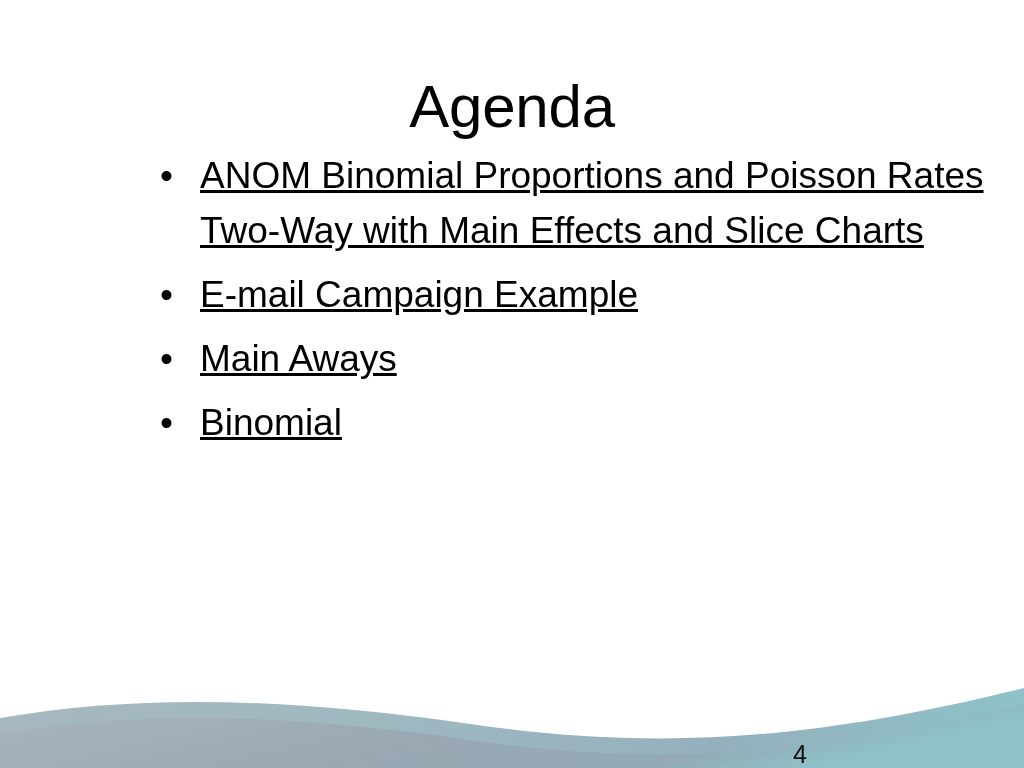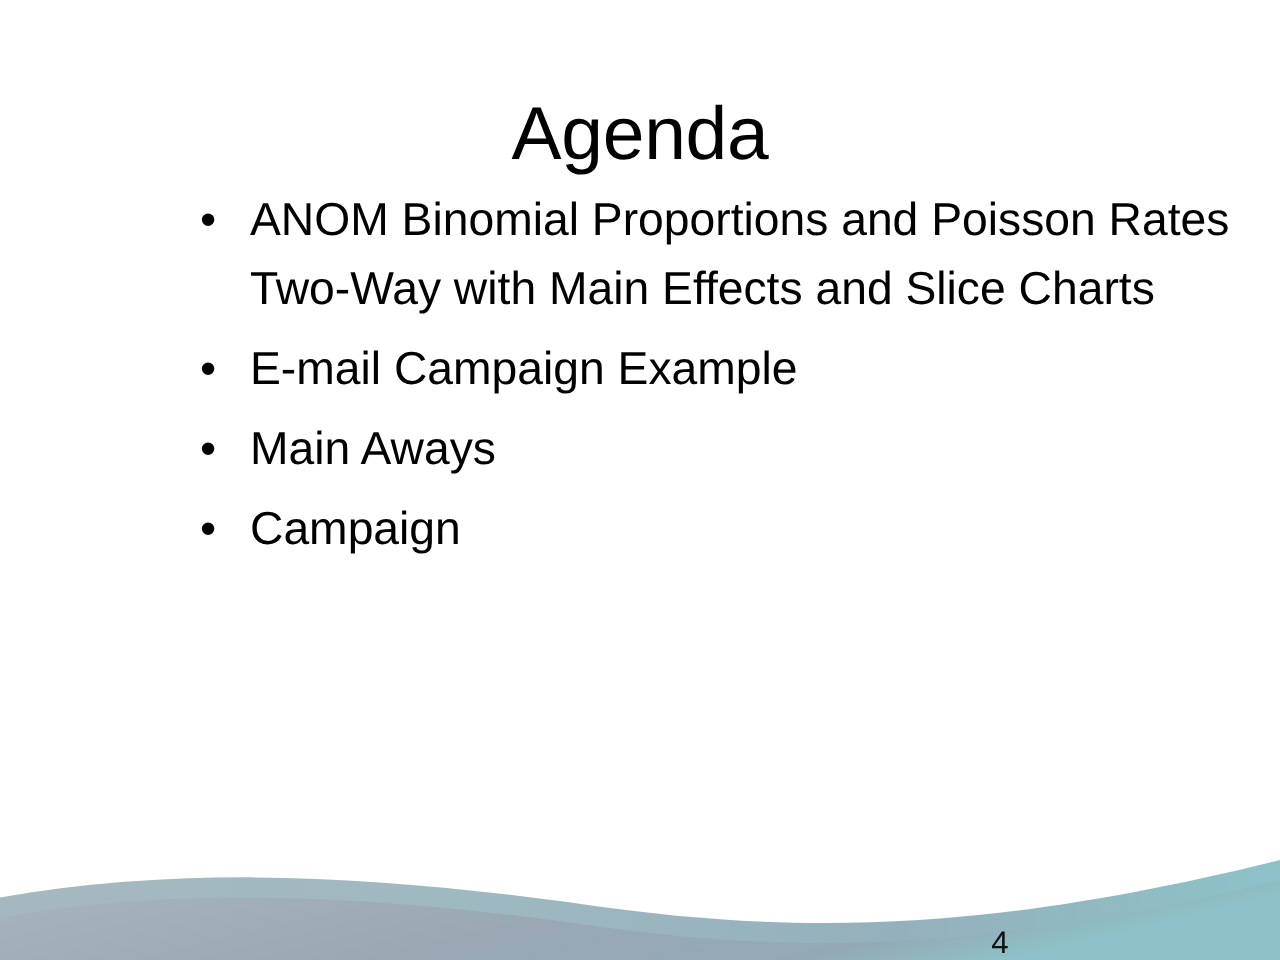--- a/index.html
+++ b/index.html
@@ -59,20 +59,21 @@
     top: 0;
     width: 22px;
     font-size: 37px;
     line-height: 55px;
     text-align: left;
     color: #000000;
   }
 
   .bullet-text {
     display: block;
+    text-decoration: underline;
   }
 
   
   .footer-wave {
     position: absolute;
     left: 0;
     bottom: 0;
     width: 1024px;
     height: 110px;
     pointer-events: none;
@@ -108,21 +109,21 @@
       <span class="bullet-text">E-mail Campaign Example</span>
     </li>
 
     <li class="bullet-item">
       <span class="bullet-marker">•</span>
       <span class="bullet-text">Main Aways</span>
     </li>
 
     <li class="bullet-item">
       <span class="bullet-marker">•</span>
-      <span class="bullet-text">Campaign</span>
+      <span class="bullet-text">Binomial</span>
     </li>
 
   </ul>
 
   <svg class="footer-wave" viewBox="0 0 1024 110" preserveAspectRatio="none" xmlns="http://www.w3.org/2000/svg">
     <defs>
       <linearGradient id="bandGrad" x1="0" y1="0" x2="1" y2="0">
         <stop offset="0%" stop-color="#a6b7bf"></stop>
         <stop offset="35%" stop-color="#9fb9c1"></stop>
         <stop offset="70%" stop-color="#94b0bc"></stop>

